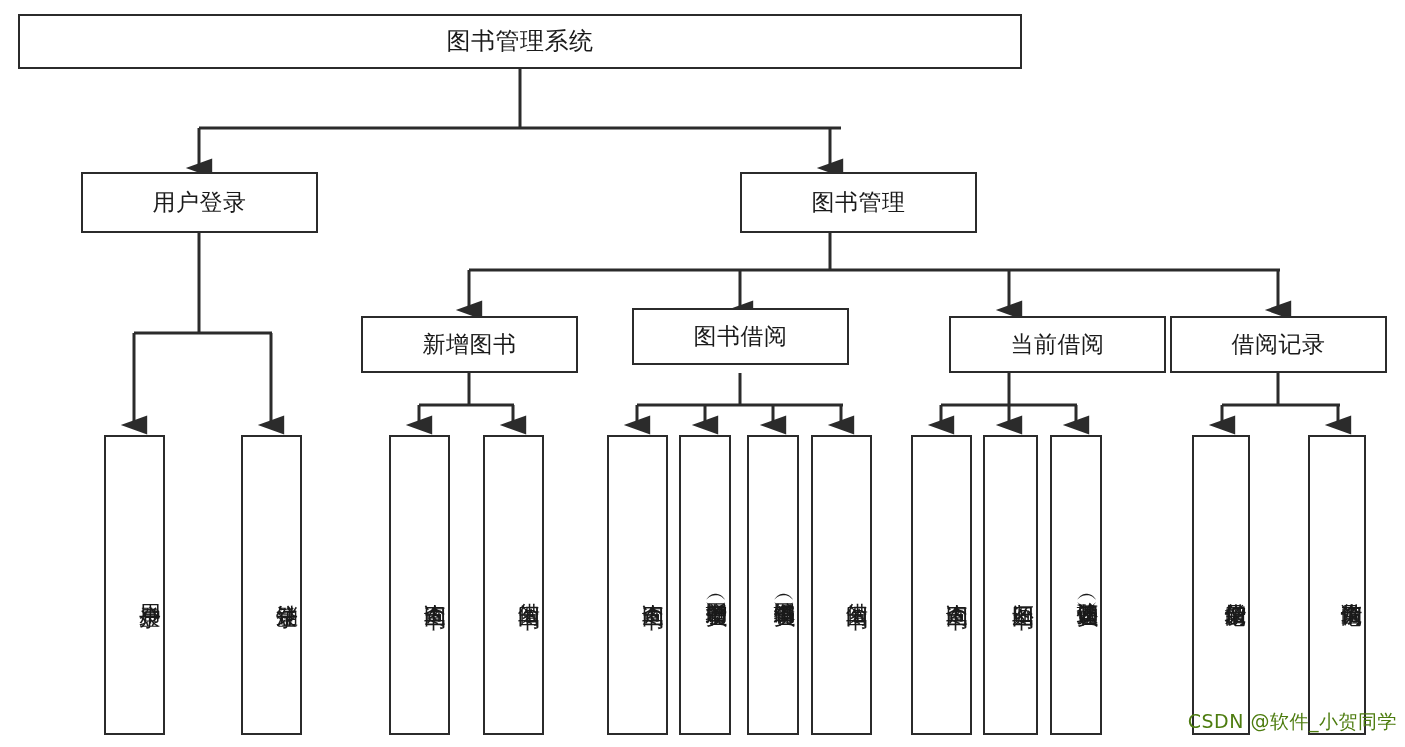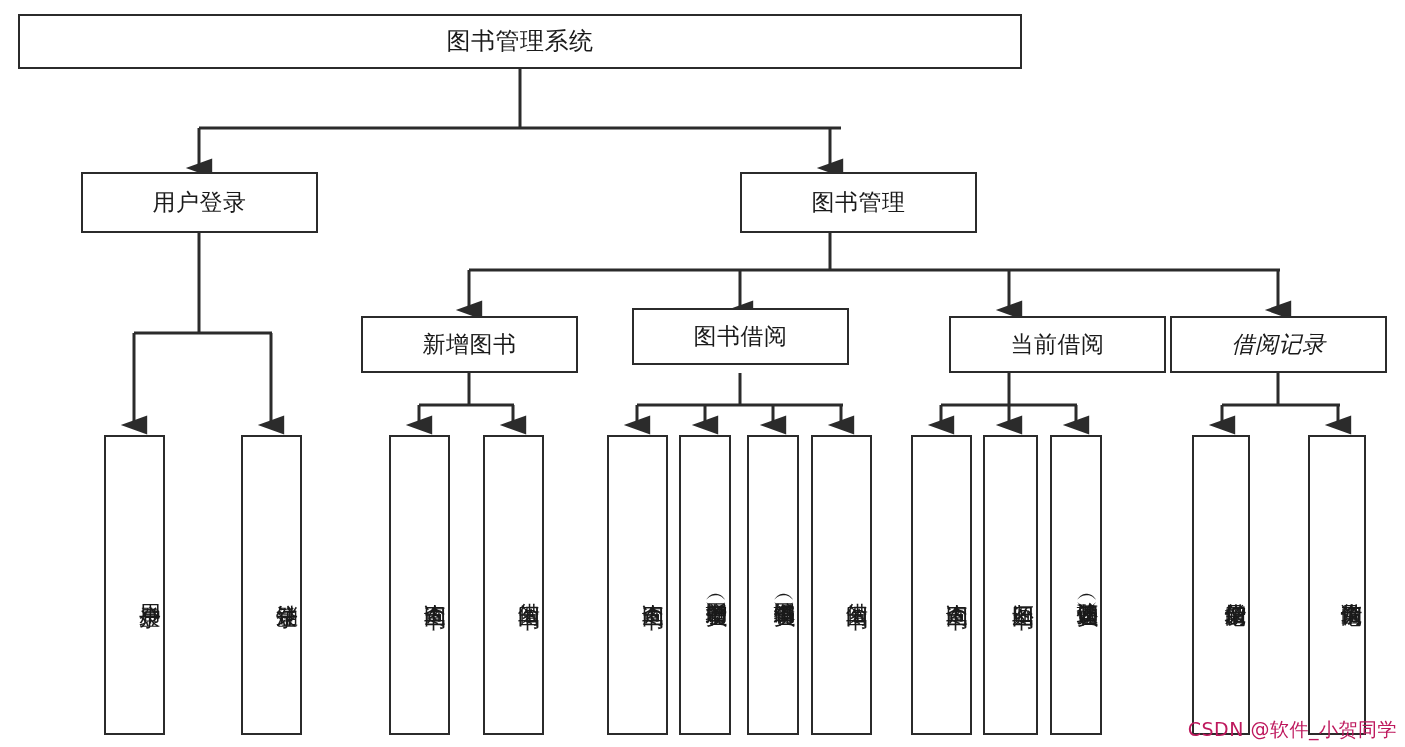--- a/index.html
+++ b/index.html
@@ -61,23 +61,23 @@
     letter-spacing: 0.5px;
     font-size: 21.5px;
     padding-top: 4px;
   }
   .node-v .vtext {
     display: block;
   }
   #watermark {
     position: absolute;
     right: 8px;
-    bottom: 4px;
+    bottom: 12px;
     font-size: 19px;
-    color: #be185d;
+    color: #4d7c0f;
     white-space: nowrap;
     letter-spacing: 0.5px;
   }
 </style>
 </head>
 <body>
 
 <div id="diagram-root">
 
   <svg id="edges-layer" viewBox="0 0 1405 747" xmlns="http://www.w3.org/2000/svg">
@@ -136,21 +136,21 @@
   <div class="node node-h" style="left:81px; top:172px; width:237px; height:61px;">用户登录</div>
 
   <div class="node node-h" style="left:712px; top:172px; width:237px; height:61px;margin-left:28px;">图书管理</div>
 
   <div class="node node-h" style="left:361px; top:316px; width:217px; height:57px;">新增图书</div>
 
   <div class="node node-h" style="left:632px; top:308px; width:217px; height:57px;">图书借阅</div>
 
   <div class="node node-h" style="left:949px; top:316px; width:217px; height:57px;">当前借阅</div>
 
-  <div class="node node-h" style="left:1170px; top:316px; width:217px; height:57px;font-style:italic;">借阅记录</div>
+  <div class="node node-h" style="left:1170px; top:316px; width:217px; height:57px;">借阅记录</div>
 
   <div class="node node-v" style="left:104px; top:435px; width:61px; height:300px;">
     <span class="vtext">用户登录</span>
   </div>
 
   <div class="node node-v" style="left:241px; top:435px; width:61px; height:300px;">
     <span class="vtext">注销登录</span>
   </div>
 
   <div class="node node-v" style="left:389px; top:435px; width:61px; height:300px;">

